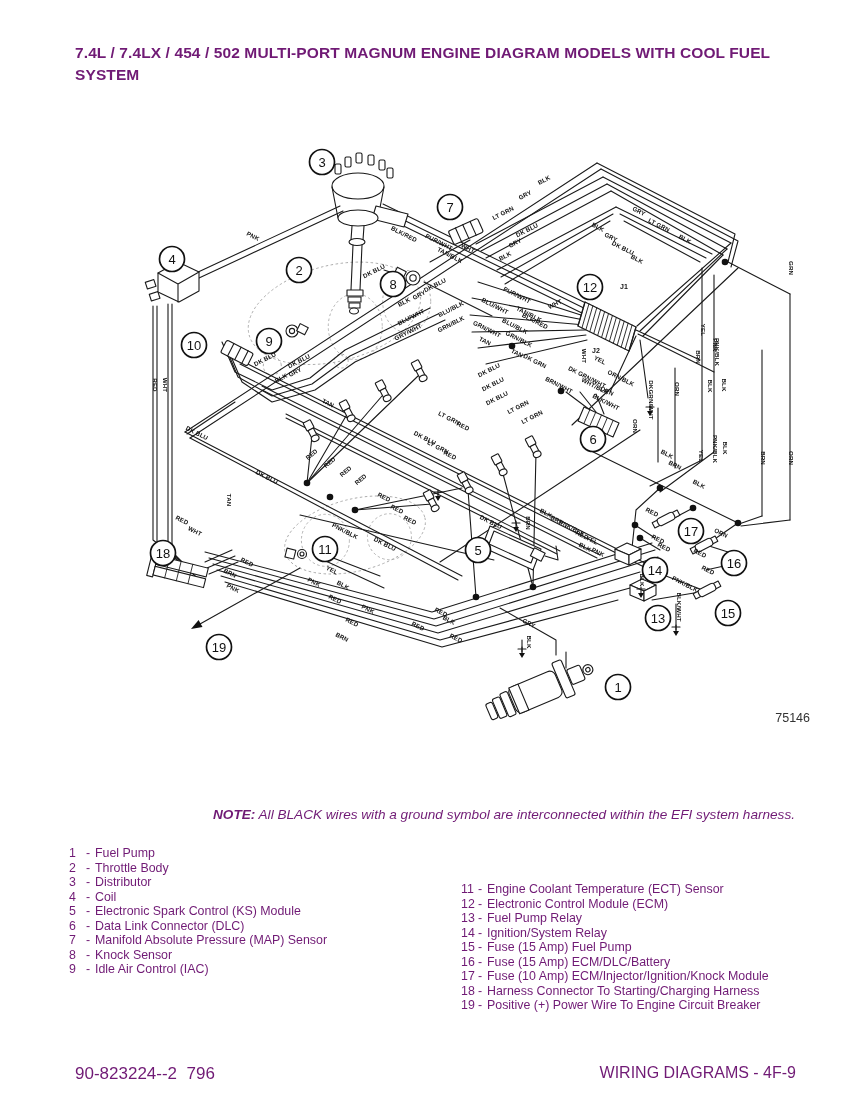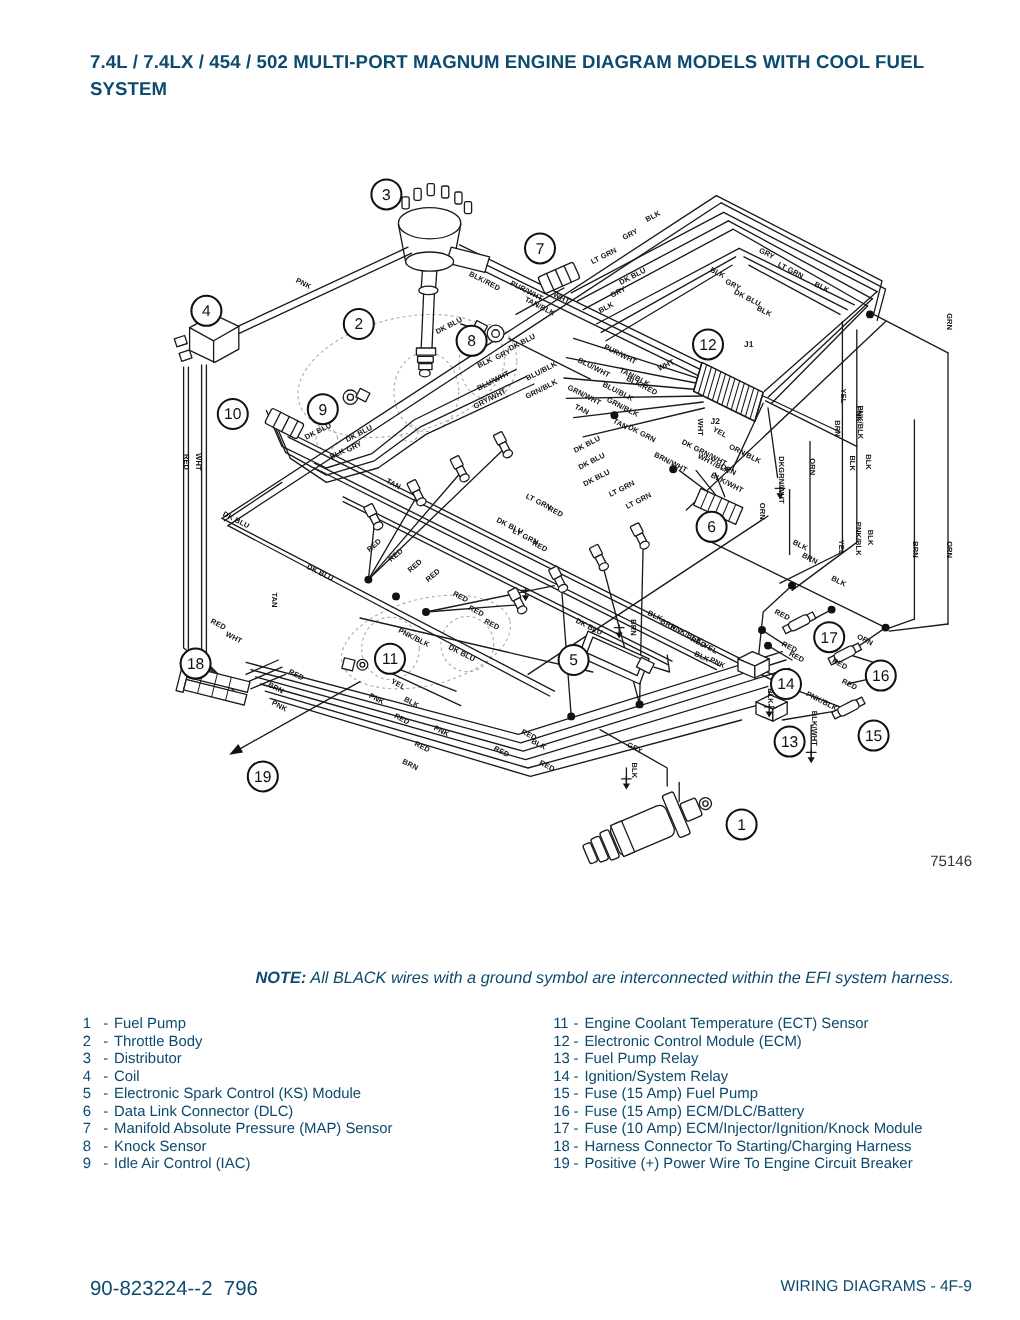--- a/index.html
+++ b/index.html
@@ -1,29 +1,29 @@
 <!DOCTYPE html>
 <html><head>
 <meta charset="utf-8">
 <style>
   html,body{margin:0;padding:0;background:#888;}
   #page{position:relative;width:850px;height:1100px;background:#fff;overflow:hidden;
-        font-family:"Liberation Sans",sans-serif;color:#0c4a6e;}
+        font-family:"Liberation Sans",sans-serif;color:#701a75;}
   #title{position:absolute;left:75px;top:42px;width:720px;font-size:15.5px;font-weight:bold;
          line-height:21.5px;letter-spacing:.1px;}
   #note{position:absolute;left:75px;top:807px;width:720px;font-size:13.6px;font-style:italic;text-align:right;}
   #note b{font-style:italic;}
   .legend{position:absolute;top:846px;font-size:12.4px;line-height:14.55px;}
   #legend-left{left:58px;width:380px;margin-left:11px;}
-  #legend-right{left:461px;width:380px;}
+  #legend-right{left:461px;width:380px;margin-top:36px;}
   .li-row{white-space:nowrap;}
   .ln{display:inline-block;width:17px;}
   .ld{display:inline-block;width:9px;}
   #footer-left{position:absolute;left:75px;top:1064px;font-size:17px;white-space:pre;}
-  #footer-right{position:absolute;right:40px;top:1064px;font-size:13px;}
+  #footer-right{position:absolute;right:54px;top:1064px;font-size:16px;}
   #diagram{position:absolute;left:0;top:0;width:850px;height:1100px;}
   svg text{font-family:"Liberation Sans",sans-serif;}
   .wlab{font-size:6.2px;font-weight:700;fill:#111;letter-spacing:.1px;}
   .cnum{font-size:13px;fill:#111;}
   .fign{font-size:12.5px;fill:#333;}
   .jlab{font-size:7px;font-weight:700;fill:#111;}
 </style>
 </head>
 <body>
 

